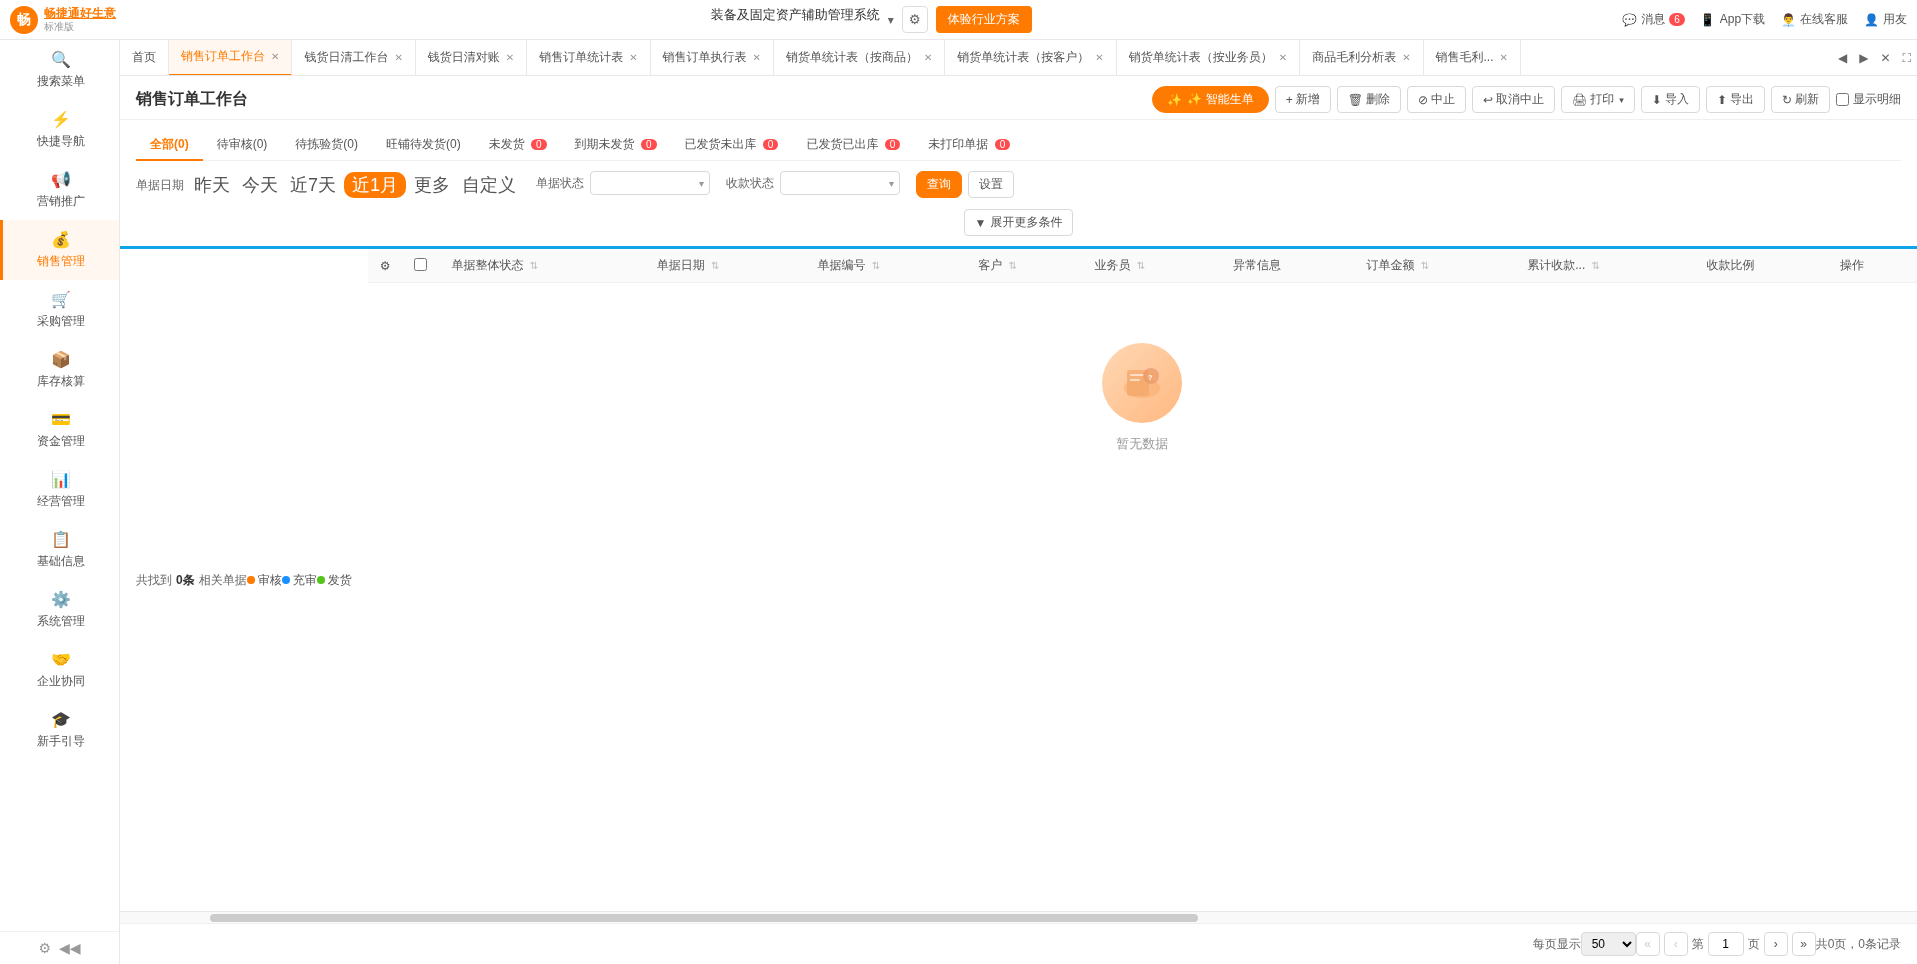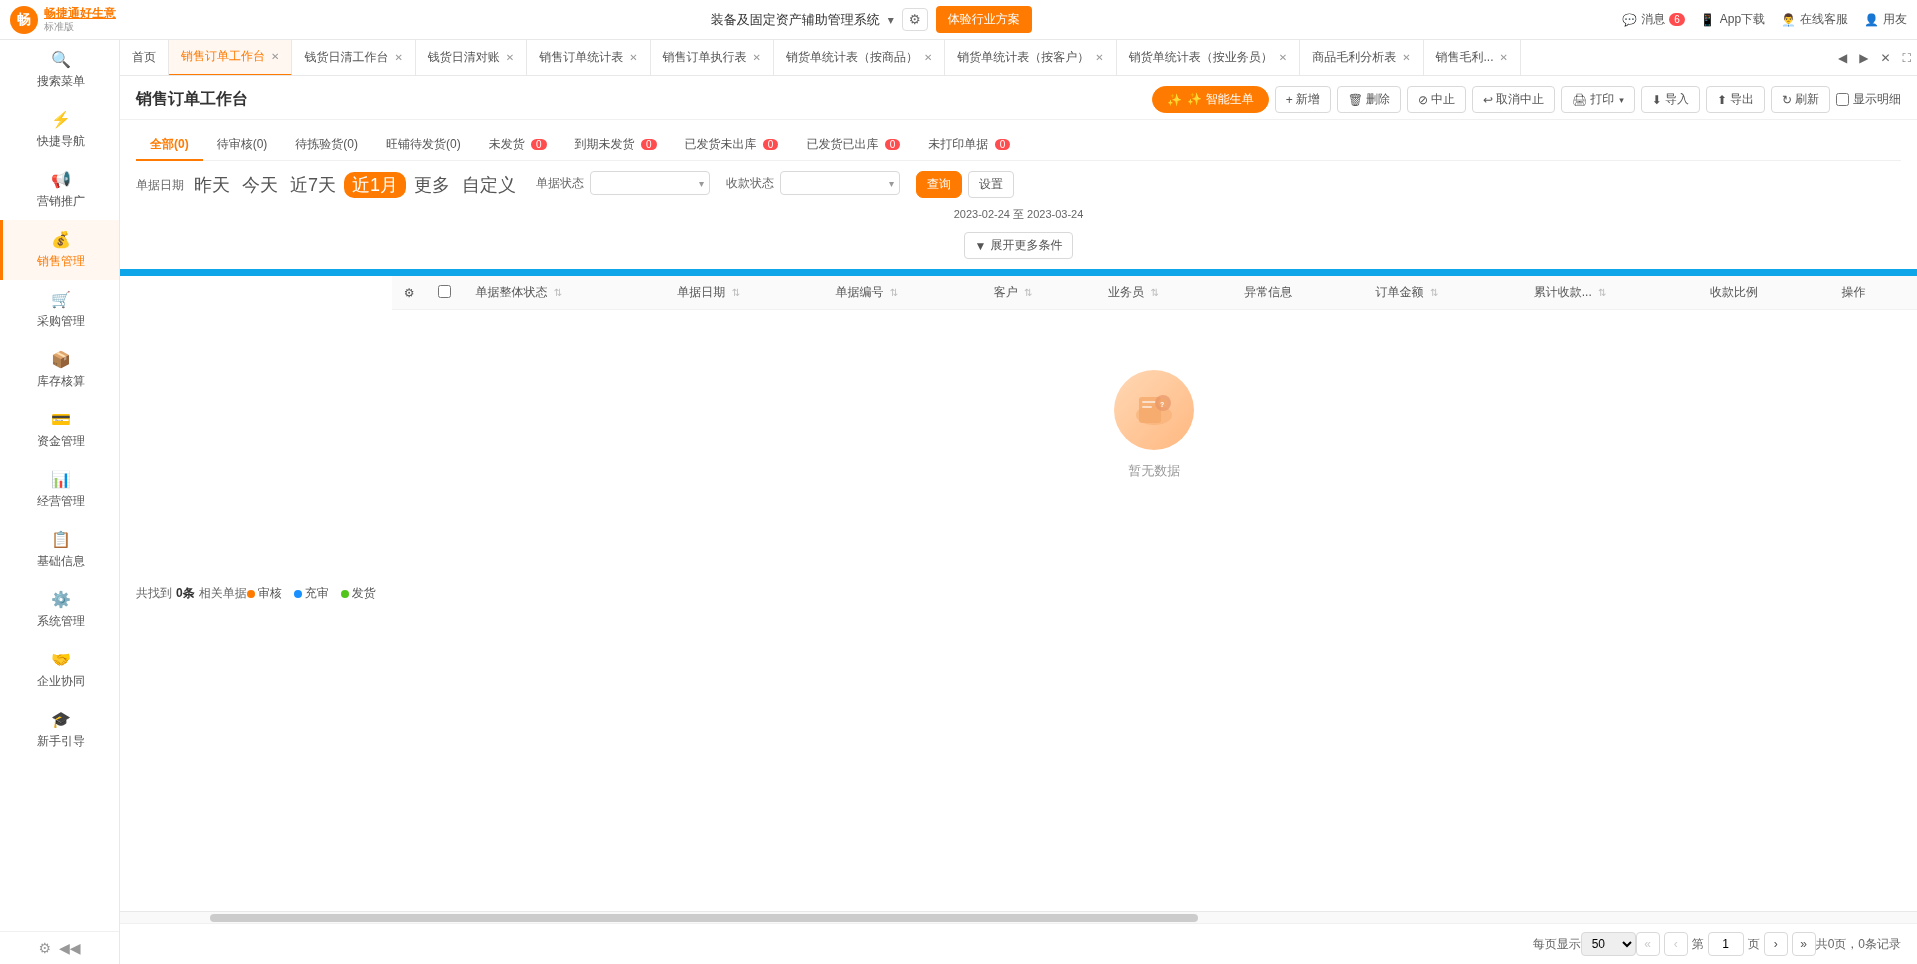--- a/index.html
+++ b/index.html
@@ -13,21 +13,21 @@
     .content-area { flex: 1; display: flex; flex-direction: column; overflow: hidden; background: #f0f2f5; }
     .tab-bar { background: #fff; display: flex; align-items: center; height: 36px; border-bottom: 1px solid #e8e8e8; flex-shrink: 0; overflow: hidden; }
     .main-content { flex: 1; overflow: hidden; background: #fff; margin: 0; padding: 0; display: flex; flex-direction: column; }
 
     
     .logo-area { display: flex; align-items: center; gap: 6px; min-width: 110px; }
     .logo-icon { width: 28px; height: 28px; background: #ff7a00; border-radius: 50%; display: flex; align-items: center; justify-content: center; color: white; font-size: 14px; font-weight: bold; }
     .logo-text { display: flex; flex-direction: column; line-height: 1.2; }
     .logo-title { font-size: 12px; font-weight: bold; color: #ff7a00; text-decoration: underline; }
     .logo-sub { font-size: 10px; color: #999; }
-    .top-bar-center { display: flex; align-items: center; gap: 8px; }
+    .top-bar-center { display: flex; gap: 8px; }
     .system-name { font-size: 13px; color: #333; }
     .dropdown-btn { background: none; border: none; cursor: pointer; color: #666; font-size: 12px; }
     .settings-btn { background: none; border: 1px solid #ddd; border-radius: 4px; padding: 3px 6px; cursor: pointer; color: #666; }
     .industry-btn { background: #ff7a00; color: white; border: none; border-radius: 4px; padding: 5px 12px; cursor: pointer; font-size: 12px; }
     .top-bar-right { display: flex; align-items: center; gap: 16px; color: #555; font-size: 12px; }
     .top-right-item { display: flex; align-items: center; gap: 4px; cursor: pointer; }
     .badge { background: #ff4d4f; color: white; border-radius: 10px; padding: 1px 5px; font-size: 10px; }
     .sidebar-nav { display: flex; flex-direction: column; flex: 1; overflow-y: auto; }
     .sidebar-item { display: flex; flex-direction: column; align-items: center; padding: 10px 5px; cursor: pointer; border-left: 3px solid transparent; gap: 4px; }
     .sidebar-item.active { background: #fff7f0; border-left-color: #ff7a00; }
@@ -48,21 +48,21 @@
     
     .page-header { display: flex; align-items: center; justify-content: space-between; padding: 10px 16px 6px; background: #fff; border-bottom: 1px solid #f0f0f0; flex-shrink: 0; }
     .page-title { font-size: 16px; font-weight: bold; color: #333; }
     .page-actions { display: flex; align-items: center; gap: 6px; }
     .action-btn { display: flex; align-items: center; gap: 3px; background: none; border: 1px solid #d9d9d9; border-radius: 4px; padding: 4px 10px; cursor: pointer; font-size: 12px; color: #555; }
     .action-btn.primary { background: #ff7a00; color: white; border-color: #ff7a00; }
     .action-btn.smart { background: #ff7a00; color: white; border-color: #ff7a00; border-radius: 20px; padding: 4px 14px; }
     .checkbox-label { display: flex; align-items: center; gap: 4px; font-size: 12px; color: #555; cursor: pointer; }
 
     
-    .filter-bar { padding: 10px 16px; background: #fff; border-bottom: 7px solid #0ea5e9; flex-shrink: 0; }
+    .filter-bar { padding: 10px 16px; background: #fff; border-bottom: 3px solid #0ea5e9; flex-shrink: 0; }
     .filter-tabs { display: flex; align-items: center; gap: 0; margin-bottom: 10px; border-bottom: 1px solid #f0f0f0; }
     .filter-tab { padding: 6px 14px; cursor: pointer; font-size: 12px; color: #555; border-bottom: 2px solid transparent; margin-bottom: -1px; }
     .filter-tab.active { color: #ff7a00; border-bottom-color: #ff7a00; font-weight: bold; }
     .filter-tab .count-badge { background: #ff4d4f; color: white; border-radius: 10px; padding: 0 5px; font-size: 10px; margin-left: 3px; }
     .filter-row { display: flex; align-items: flex-start; gap: 16px; flex-wrap: wrap; }
     .filter-item { display: flex; align-items: center; gap: 6px; }
     .filter-label { color: #666; white-space: nowrap; font-size: 12px; }
     .filter-date-options { display: flex; gap: 4px; align-items: center; }
     .date-option { cursor: pointer; color: #555; font-size: 18px; padding: 2px 4px; border-radius: 3px; }
     .date-option.active { background: #ff7a00; color: white; border-radius: 10px; padding: 1px 8px; }
@@ -70,21 +70,21 @@
     .filter-select { border: 1px solid #d9d9d9; border-radius: 4px; padding: 4px 20px 4px 8px; font-size: 12px; color: #555; background: white; cursor: pointer; appearance: none; min-width: 120px; }
     .filter-select-wrapper { position: relative; display: inline-flex; align-items: center; }
     .filter-select-wrapper::after { content: '▾'; position: absolute; right: 6px; color: #999; pointer-events: none; font-size: 10px; }
     .expand-btn { background: none; border: 1px solid #d9d9d9; border-radius: 4px; padding: 4px 10px; cursor: pointer; font-size: 12px; color: #555; display: flex; align-items: center; gap: 4px; margin: 0 auto; margin-top: 4px; }
 
     
     .table-area { flex: 1; display: flex; flex-direction: row; overflow: hidden; padding: 0; }
     .table-summary { display: flex; align-items: center; justify-content: space-between; padding: 8px 16px; font-size: 12px; color: #666; flex-shrink: 0; }
     .summary-left { display: flex; align-items: center; gap: 4px; }
     .summary-count { font-weight: bold; color: #333; }
-    .summary-right { display: flex; align-items: flex-start; gap: 12px; }
+    .summary-right { display: flex; align-items: flex-start; }
     .summary-action { display: flex; align-items: center; gap: 3px; cursor: pointer; color: #555; font-size: 12px; }
     .dot { width: 8px; height: 8px; border-radius: 50%; display: inline-block; }
     .dot-orange { background: #ff7a00; }
     .dot-blue { background: #1890ff; }
     .dot-green { background: #52c41a; }
 
     .table-wrapper { flex: 1; overflow: auto; }
     table { width: 100%; border-collapse: collapse; font-size: 12px; }
     thead tr { background: #fafafa; }
     th { padding: 8px 12px; text-align: left; color: #555; font-weight: normal; border-bottom: 1px solid #f0f0f0; white-space: nowrap; }
@@ -374,23 +374,20 @@
               <div class="filter-select-wrapper">
                 <select class="filter-select">
                   <option></option>
                 </select>
               </div>
             </div>
             <div style="display:flex;align-items:center;gap:6px;">
               <button class="action-btn primary" style="background:#ff7a00;color:white;border-color:#ff7a00;border-radius:7px;">查询</button>
               <button class="action-btn">设置</button>
             </div>
-          </div>
-          <div style="display:flex;justify-content:center;margin-top:6px;">
-            <div class="date-range" style="color:#666;font-size:11px;">2023-02-24 至 2023-03-24</div>
           </div>
           <div style="display:flex;justify-content:center;margin-top:6px;">
             <button class="expand-btn">
               <span>▼</span>
               <span>展开更多条件</span>
             </button>
           </div>
         </div>
 
         <div class="table-area">

